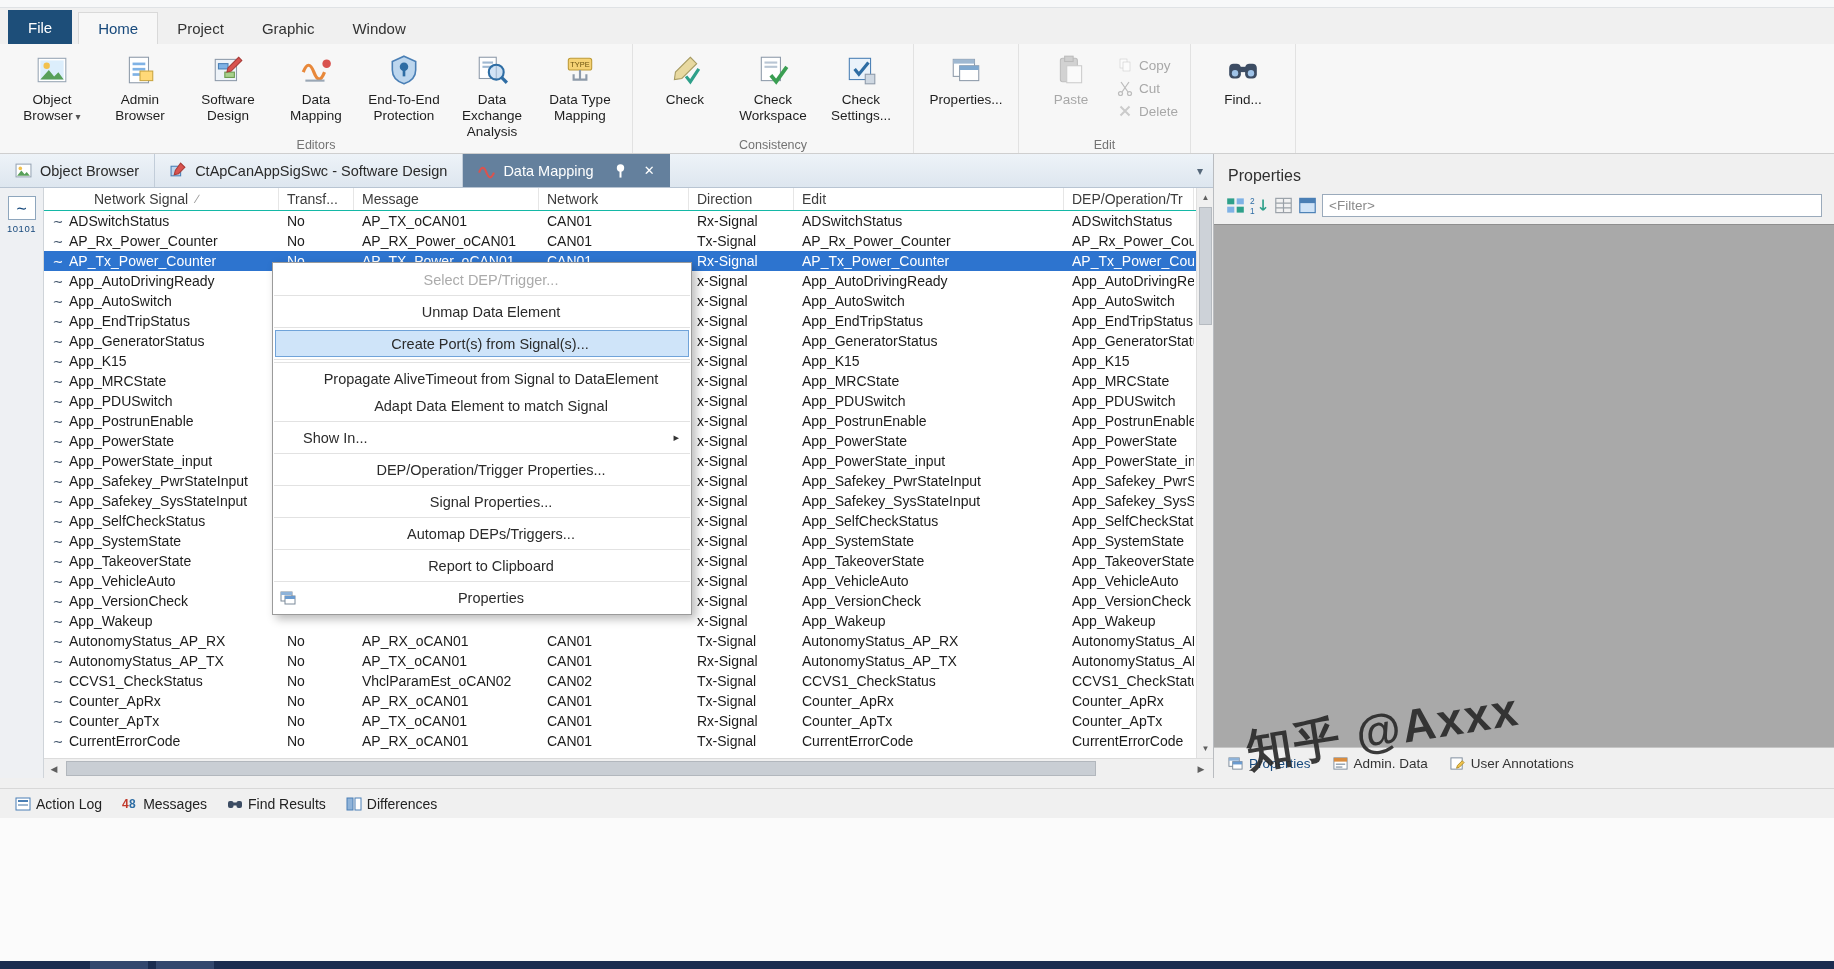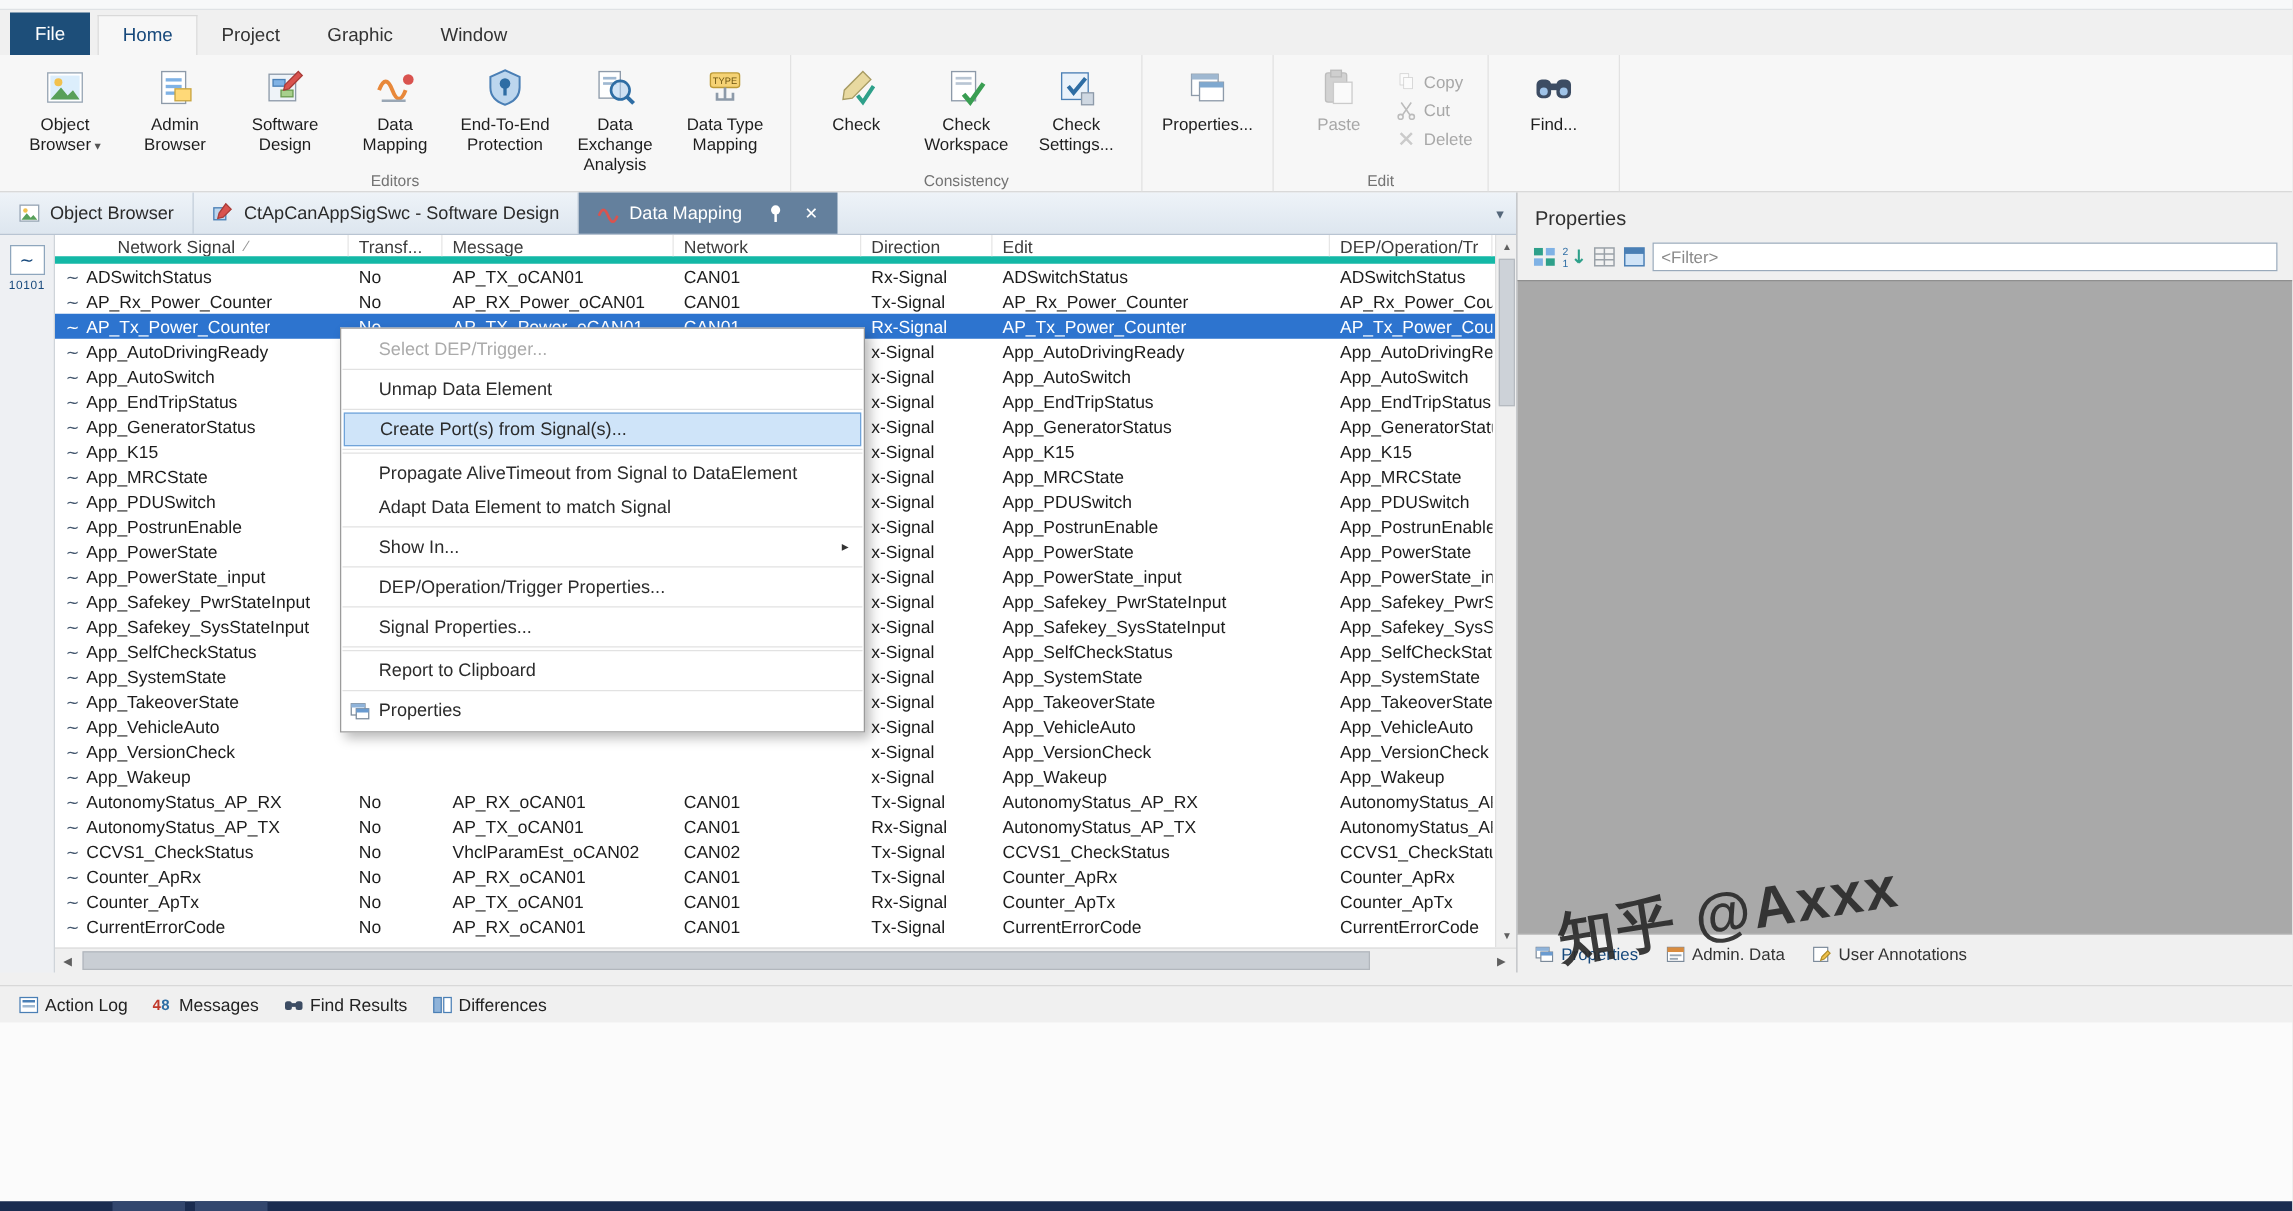--- a/index.html
+++ b/index.html
@@ -37,21 +37,21 @@
   .dtab.active{background:#64809d;color:#fff;border-right:none;}
   .pinic{width:13px;height:13px;margin-left:10px;}
   .closex{margin-left:7px;font-size:13px;color:#fff;}
   .tab-overflow{position:absolute;right:10px;top:10px;font-size:12px;color:#55677a;}
 
   .left-strip{position:absolute;left:0;top:188px;width:44px;height:590px;background:#eef0f3;border-right:1px solid #cfd4d9;}
   .sigbox{width:28px;height:24px;margin:8px auto 3px;background:#fff;border:1px solid #8ea6bd;display:flex;align-items:center;justify-content:center;color:#17497c;font-size:14px;}
   .sigcode{text-align:center;font-size:9.5px;color:#17497c;letter-spacing:.5px;}
 
   .table-area{position:absolute;left:44px;top:188px;width:1169px;height:570px;background:#fff;overflow:hidden;}
-  .thead{display:flex;height:23px;border-bottom:6px solid #14b8a6;background:#fff;width:1152px;}
+  .thead{display:flex;height:23px;border-bottom:1px solid #14b8a6;background:#fff;width:1152px;}
   .th{display:flex;align-items:center;font-size:14px;color:#3c3c3c;border-right:1px solid #e6e6e6;padding-left:8px;overflow:hidden;white-space:nowrap;flex:none;height:100%;}
   .th.first{padding-left:50px;}
   .sortmark{margin-left:8px;color:#949494;font-size:12px;}
   .tbody{width:1152px;}
   .tr{display:flex;height:20px;align-items:center;}
   .tr.selected{background:#2d74cf;}
   .td{flex:none;display:flex;align-items:center;overflow:hidden;white-space:nowrap;font-size:14px;color:#1c1c1c;padding-left:8px;height:100%;}
   .tr.selected .td,.tr.selected .sigic{color:#fff;}
   .td.c0{padding-left:6px;}
   .sigic{width:16px;margin-right:3px;color:#44576e;font-size:13px;flex:none;text-align:center;}
@@ -79,21 +79,21 @@
 
   .bottom-bar{position:absolute;left:0;top:788px;width:100%;height:30px;background:#f0f0f0;border-top:1px solid #d8d8d8;display:flex;align-items:center;gap:2px;padding-left:6px;}
   .ob-item{display:flex;align-items:center;gap:5px;font-size:14px;color:#222;padding:3px 9px;}
   .ob-item .ic{width:16px;height:16px;}
 
   .filler{position:absolute;left:0;top:818px;width:100%;height:143px;background:#fbfbfb;}
   .bottom-strip{position:absolute;left:0;top:961px;width:100%;height:8px;background:#1a2c50;}
   .bs-block{position:absolute;top:0;height:8px;background:#33476e;}
 
   .context-menu{position:absolute;left:272px;top:262px;width:420px;background:#fff;border:1px solid #9b9b9b;box-shadow:4px 4px 9px rgba(0,0,0,.28);padding:3px 0;z-index:50;}
-  .cmi{position:relative;height:27px;display:flex;align-items:center;padding-left:30px;padding-right:12px;font-size:14.5px;color:#2b2b2b;}
+  .cmi{position:relative;height:27px;display:flex;align-items:center;padding-left:30px;padding-right:12px;font-size:14.5px;color:#2b2b2b;justify-content:center;}
   .cmi.disabled{color:#ababab;}
   .cmi.hl{background:#cfe4f9;border:1px solid #70a3d9;margin:0 2px;padding-left:28px;}
   .cmi .ic{position:absolute;left:7px;width:16px;height:16px;}
   .subarrow{margin-left:auto;font-size:11px;color:#333;}
   .cmsep{height:1px;background:#e2e2e2;margin:2px 1px;}
 
   .watermark{position:absolute;left:1245px;top:700px;font-size:46px;font-weight:bold;color:rgba(42,42,42,.92);transform:rotate(-9deg);z-index:99;letter-spacing:2px;white-space:nowrap;}
 </style>
 </head>
 <body>
@@ -1181,20 +1181,23 @@
       </div>
       <div class="cmsep"></div>
       <div class="cmi">
         <span class="cmilbl">DEP/Operation/Trigger Properties...</span>
       </div>
       <div class="cmsep"></div>
       <div class="cmi">
         <span class="cmilbl">Signal Properties...</span>
       </div>
       <div class="cmsep"></div>
+      <div class="cmi">
+        <span class="cmilbl">Automap DEPs/Triggers...</span>
+      </div>
       <div class="cmsep"></div>
       <div class="cmi">
         <span class="cmilbl">Report to Clipboard</span>
       </div>
       <div class="cmsep"></div>
       <div class="cmi">
         <span class="ic">
           <svg viewBox="0 0 16 16">
             <rect x="1" y="2" width="11" height="9" fill="#fff" stroke="#7b8a9a"></rect>
             <rect x="1" y="2" width="11" height="3" fill="#8fb3d9"></rect>

